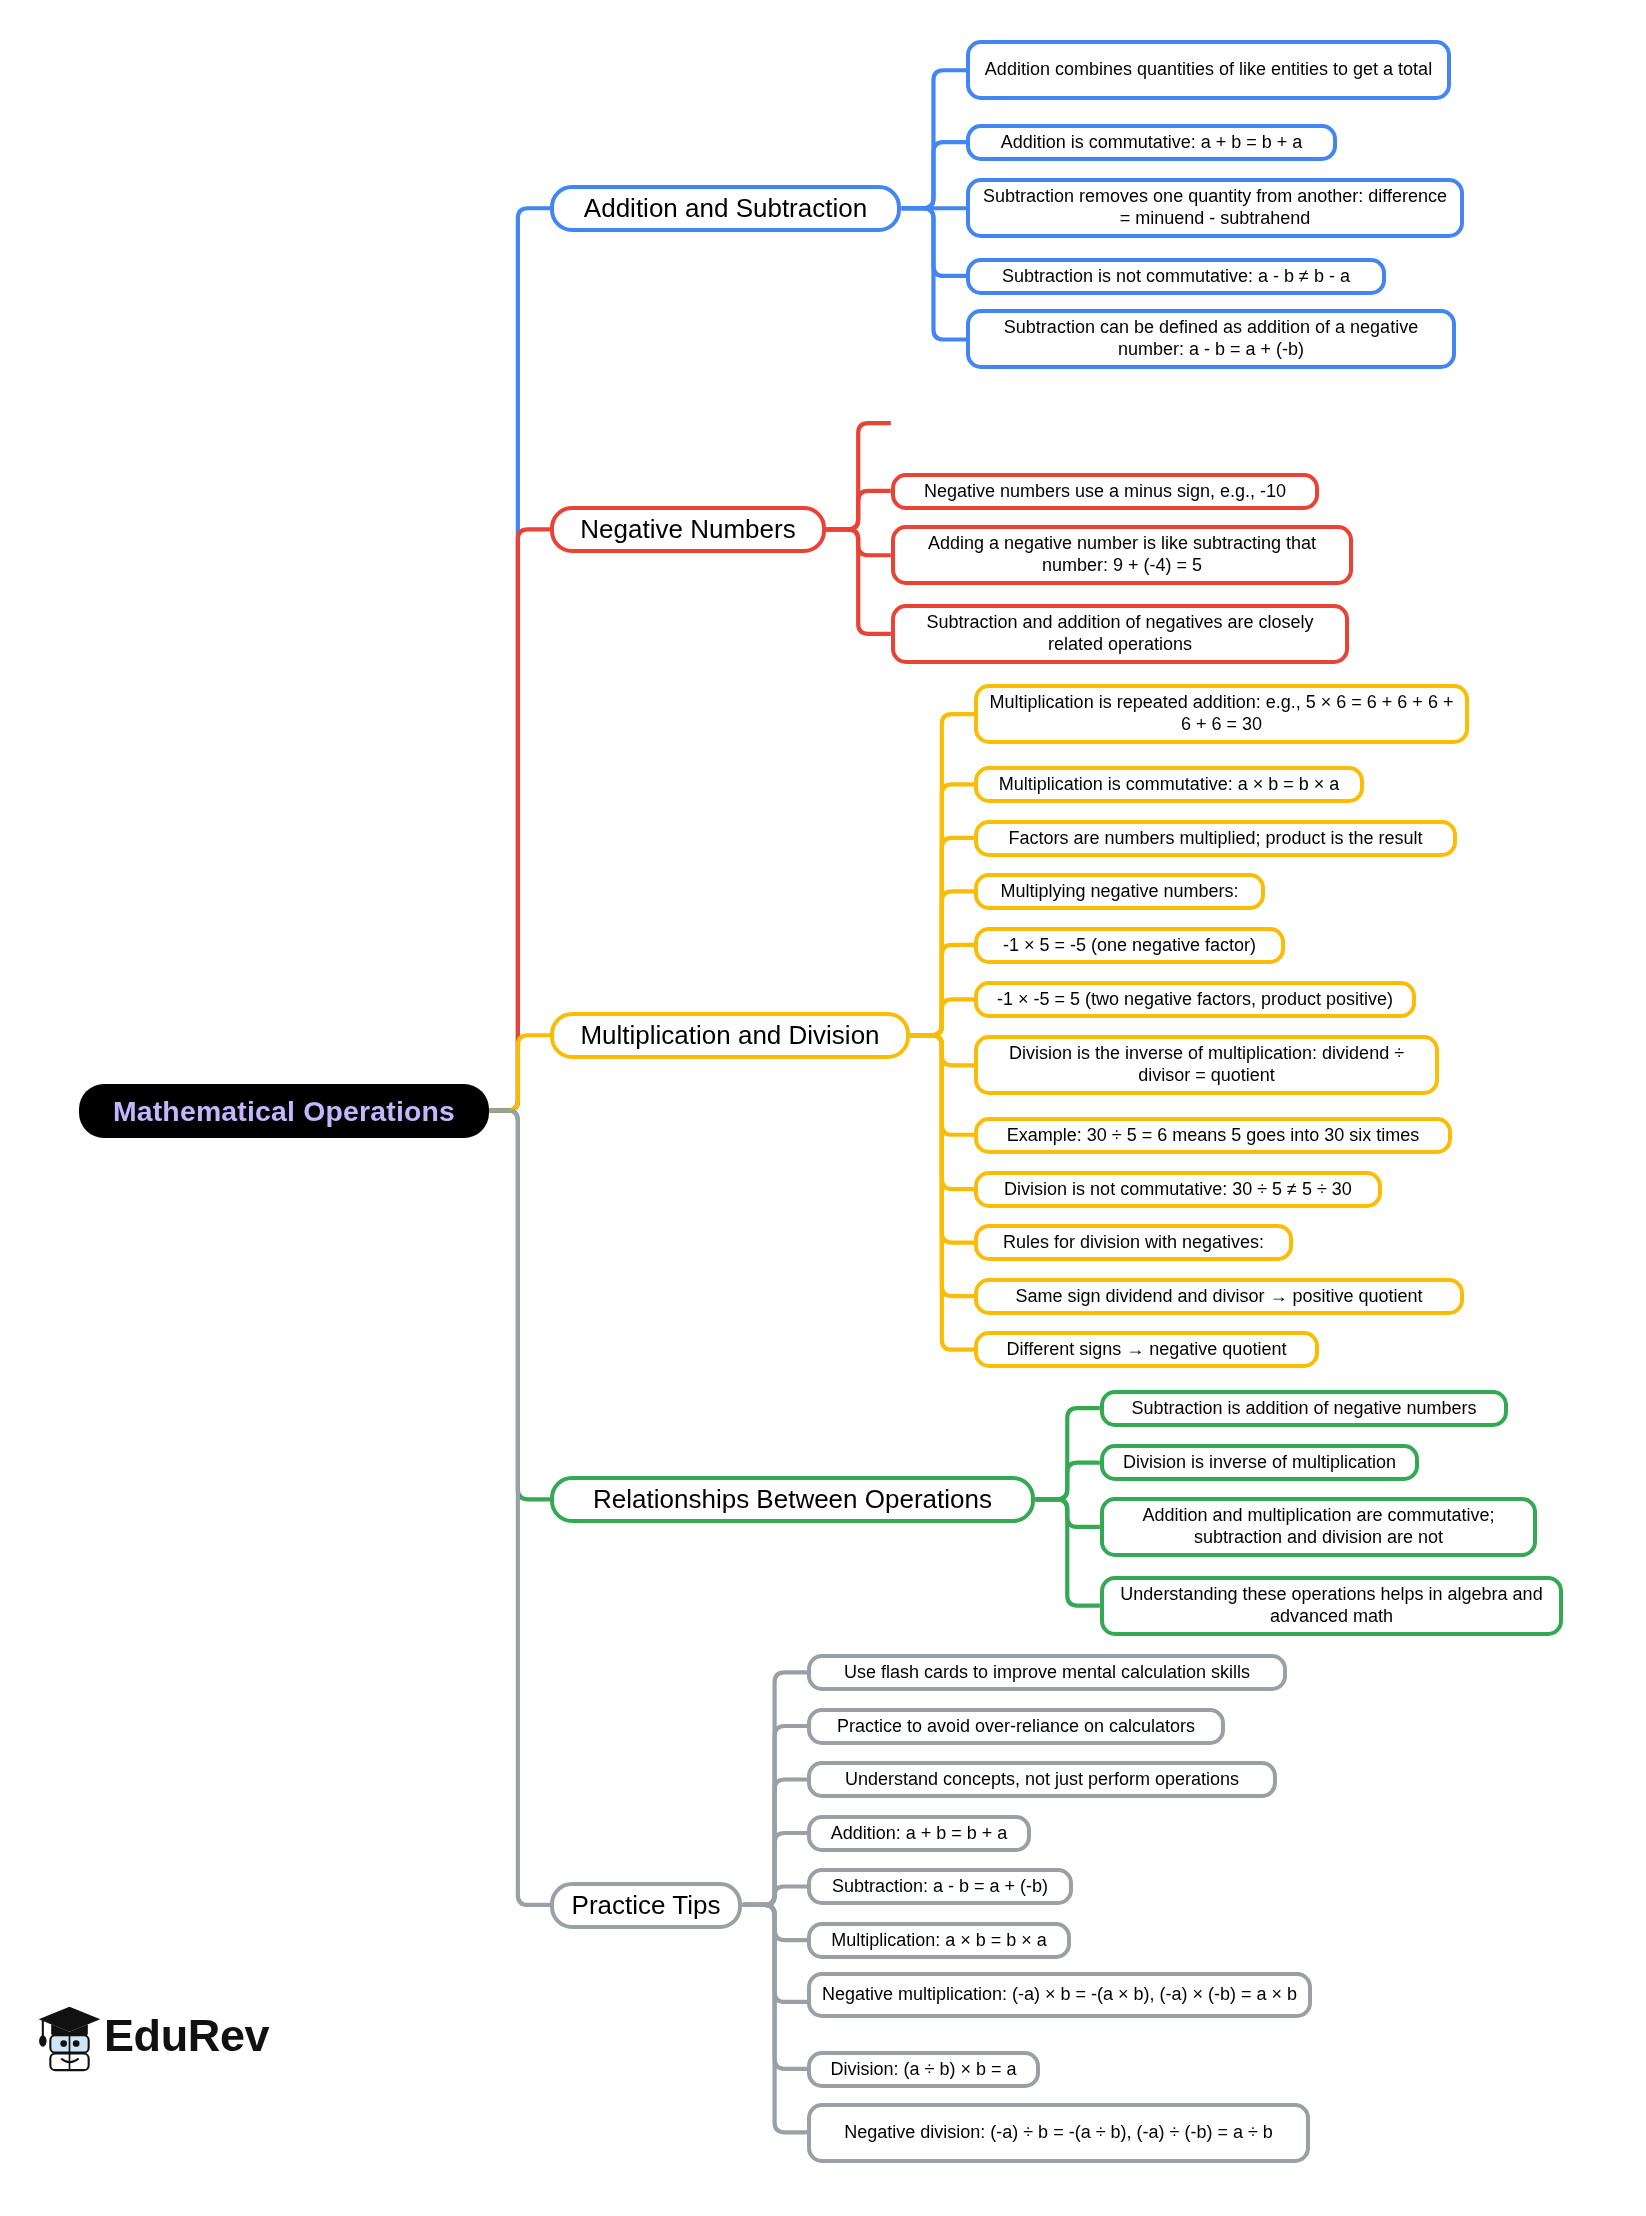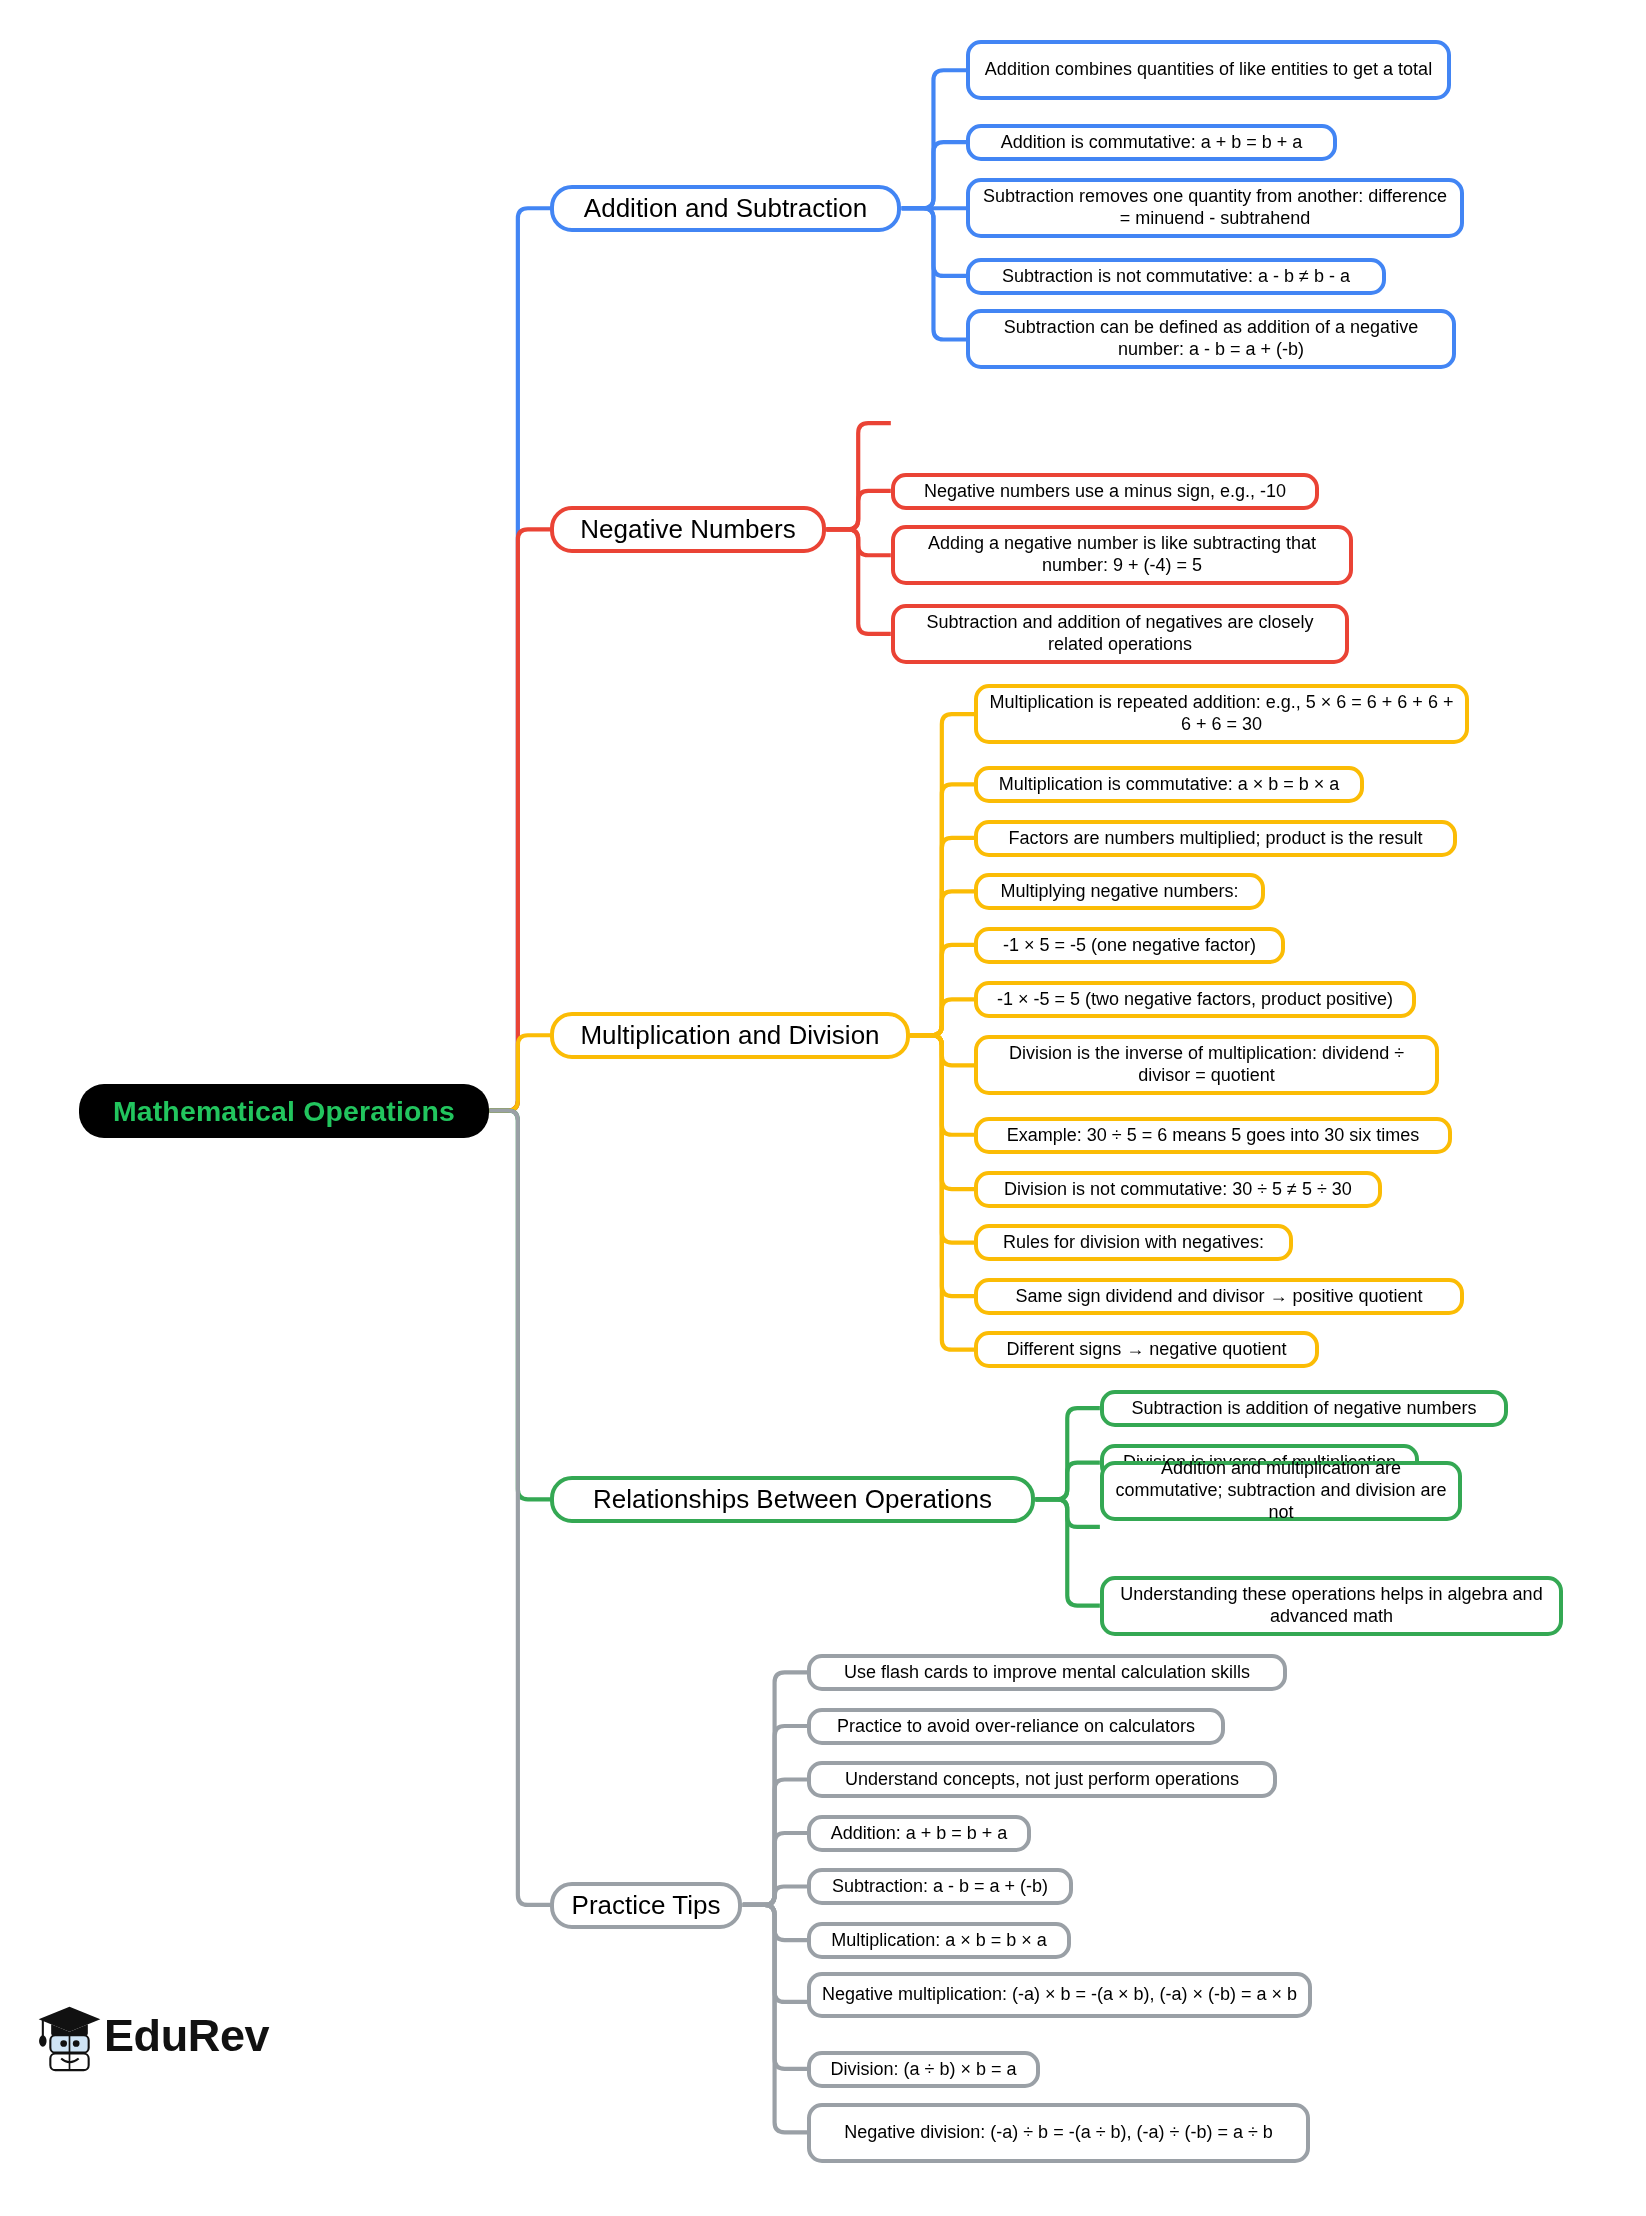--- a/index.html
+++ b/index.html
@@ -37,21 +37,21 @@
     display: flex;
     align-items: center;
     justify-content: center;
     text-align: center;
     color: #000000;
     line-height: 1.22;
   }
 
   .root-node {
     background: #000000;
-    color: #22c55e;
+    color: #c4b5fd;
     font-size: 28.4px;
     font-weight: bold;
     border-radius: 25px;
     padding: 0 22px;
     letter-spacing: 0.2px;
   }
 
   .branch-node {
     border-style: solid;
     border-width: 4.2px;
@@ -211,21 +211,21 @@
     </div>
     <div class="node branch-node c-green" style="left: 550px; top: 1476px; width: 485px; height: 47px;">
       <span>Relationships Between Operations</span>
     </div>
     <div class="node leaf-node c-green" style="left: 1100px; top: 1390px; width: 408px; height: 37px;">
       <span>Subtraction is addition of negative numbers</span>
     </div>
     <div class="node leaf-node c-green" style="left: 1100px; top: 1444px; width: 319px; height: 37px;">
       <span>Division is inverse of multiplication</span>
     </div>
-    <div class="node leaf-node c-green" style="left: 1100px; top: 1461px; width: 362px; height: 60px;">
+    <div class="node leaf-node c-green" style="left: 1100px; top: 1497px; width: 437px; height: 60px;">
       <span>Addition and multiplication are commutative; subtraction and division are not</span>
     </div>
     <div class="node leaf-node c-green" style="left: 1100px; top: 1576px; width: 463px; height: 60px;">
       <span>Understanding these operations helps in algebra and advanced math</span>
     </div>
     <div class="node branch-node c-gray" style="left: 550px; top: 1882px; width: 192px; height: 47px;">
       <span>Practice Tips</span>
     </div>
     <div class="node leaf-node c-gray" style="left: 807px; top: 1654px; width: 480px; height: 37px;">
       <span>Use flash cards to improve mental calculation skills</span>

